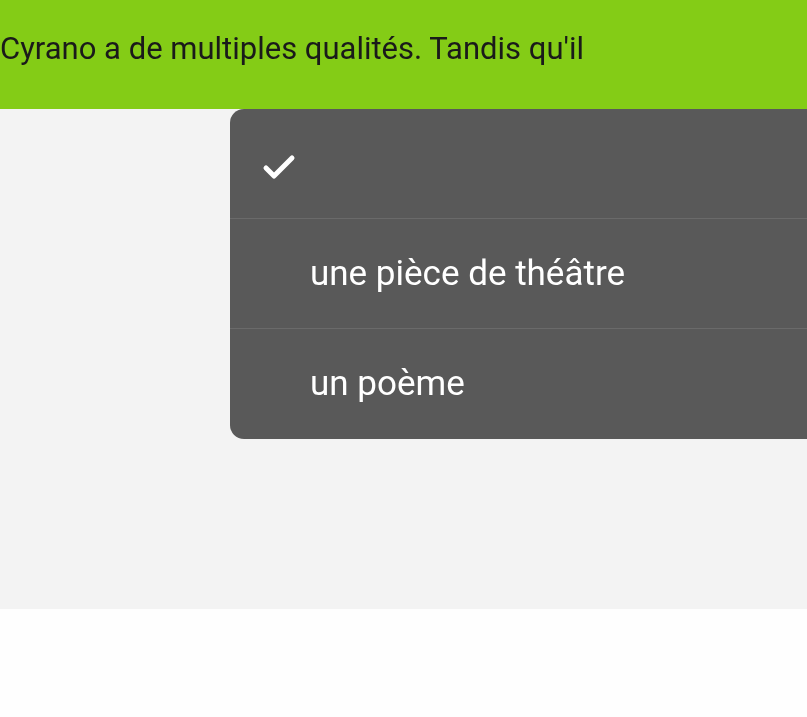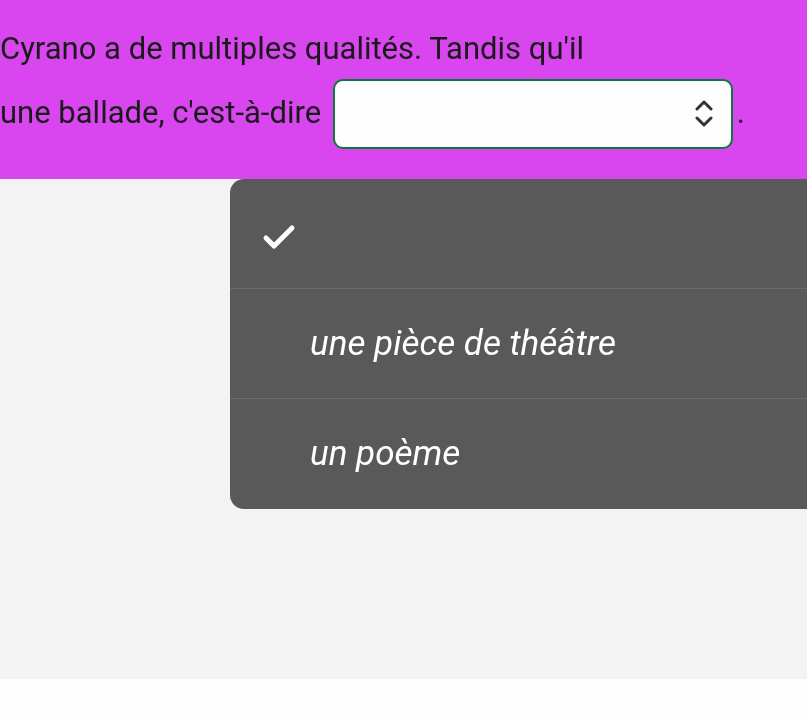--- a/index.html
+++ b/index.html
@@ -12,21 +12,21 @@
       font-size: 31px;
       color: #1a1a1a;
       background: #fefefe;
       width: 807px;
       height: 717px;
       overflow: hidden;
       position: relative;
     }
     .question-area {
       padding: 20px 0 30px 0;
-      background: #d946ef;
+      background: #84cc16;
       line-height: 1.9;
     }
     .line {
       display: flex;
       align-items: center;
       flex-wrap: wrap;
       gap: 0;
     }
     .text-part {
       white-space: pre;
@@ -78,54 +78,39 @@
     }
     .dropdown-item {
       height: 110px;
       display: flex;
       align-items: center;
       padding-left: 80px;
       font-size: 35px;
       color: #ffffff;
       border-bottom: 1px solid #6a6a6a;
       position: relative;
-      font-style: italic;
     }
     .dropdown-item:last-child {
       border-bottom: none;
       align-items: center;
     }
     .dropdown-item.selected {
       padding-left: 32px;
     }
     .check-icon {
       width: 34px;
       height: 28px;
     }
   </style>
 </head>
 <body>
 
 <div class="question-area">
   <div class="line">
     <span class="text-part">Cyrano a de multiples qualités. Tandis qu'il</span>
-  </div>
-  <div class="line">
-    <span class="text-part">une ballade, c'est-à-dire </span>
-    <div class="select-box second">
-      <span class="chevron-updown">
-        <svg width="20" height="12" viewBox="0 0 20 12">
-            <path d="M3 9 L10 2 L17 9" stroke="#333" stroke-width="3" fill="none" stroke-linecap="round" stroke-linejoin="round"></path>
-          </svg>
-        <svg width="20" height="12" viewBox="0 0 20 12">
-            <path d="M3 3 L10 10 L17 3" stroke="#333" stroke-width="3" fill="none" stroke-linecap="round" stroke-linejoin="round"></path>
-          </svg>
-      </span>
-    </div>
-    <span class="text-part">.</span>
   </div>
 </div>
 
 <div class="lower-area">
   <div class="dropdown-menu">
     <div class="dropdown-item selected">
       <span class="check-icon">
         <svg width="34" height="28" viewBox="0 0 34 28">
             <path d="M4 15 L12 23 L30 5" stroke="#ffffff" stroke-width="5" fill="none" stroke-linecap="round" stroke-linejoin="round"></path>
           </svg>

